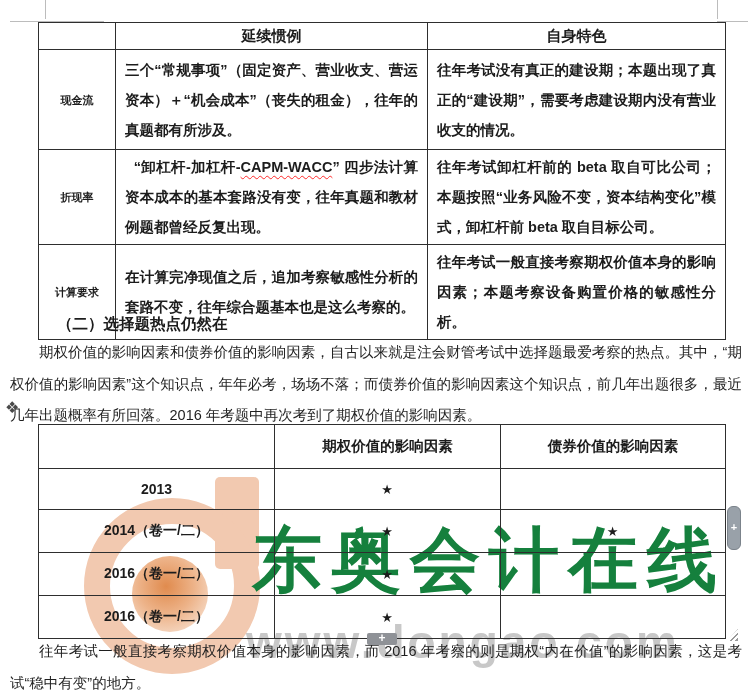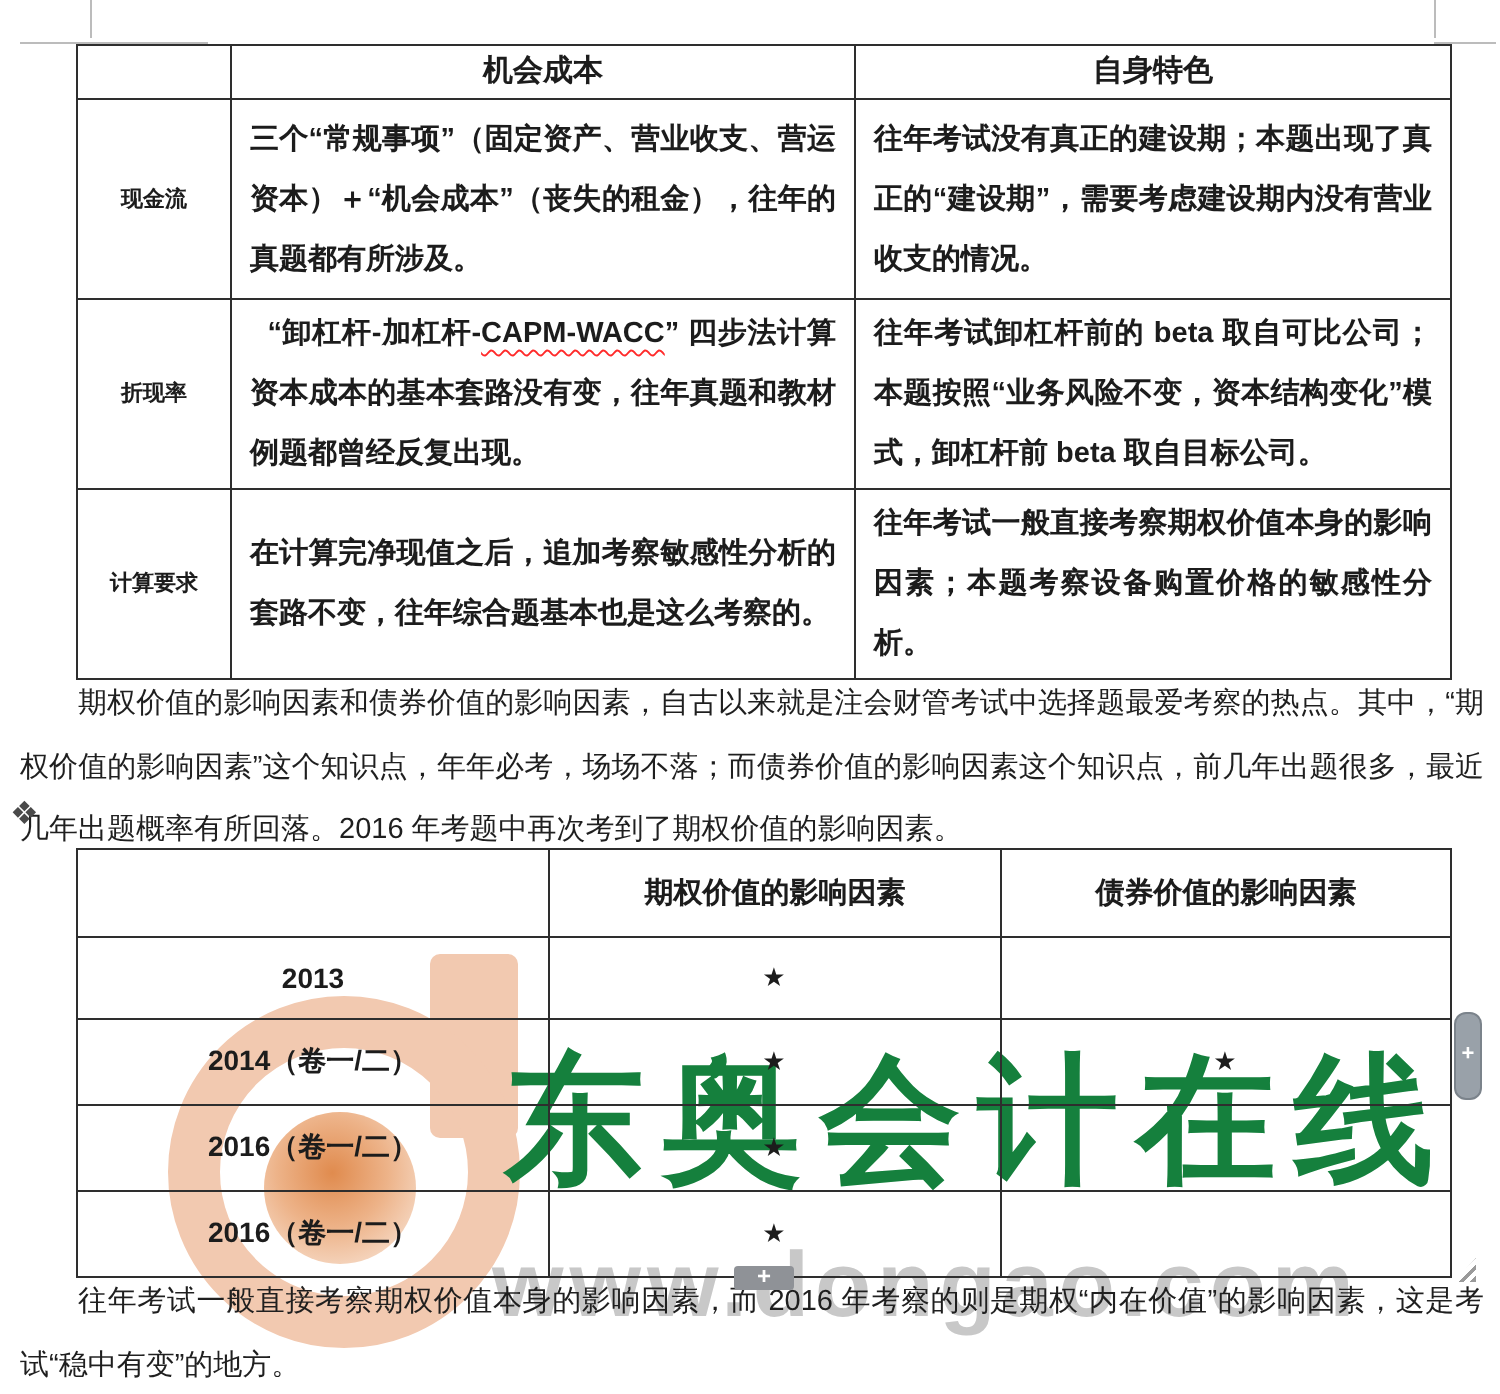--- a/index.html
+++ b/index.html
@@ -82,41 +82,42 @@
 
   <table class="content t1">
     <colgroup>
         <col style="width:77px">
         <col style="width:312px">
         <col style="width:298px">
       </colgroup>
     <tbody>
         <tr class="hdr" style="height:27px">
       <td></td>
-      <td>机会成本</td>
+      <td>延续惯例</td>
       <td>自身特色</td>
     </tr>
     <tr style="height:100px">
       <td class="rowlabel">现金流</td>
       <td>三个“常规事项”（固定资产、营业收支、营运资本）＋“机会成本”（丧失的租金），往年的真题都有所涉及。</td>
       <td>往年考试没有真正的建设期；本题出现了真正的“建设期”，需要考虑建设期内没有营业收支的情况。</td>
     </tr>
     <tr style="height:87px">
       <td class="rowlabel">折现率</td>
       <td class="indent1"><span>“卸杠杆-加杠杆-</span><span class="squiggly">CAPM-WACC</span><span>” 四步法计算资本成本的基本套路没有变，往年真题和教材例题都曾经反复出现。</span></td>
       <td>往年考试卸杠杆前的 beta 取自可比公司；本题按照“业务风险不变，资本结构变化”模式，卸杠杆前 beta 取自目标公司。</td>
     </tr>
     <tr style="height:67px">
       <td class="rowlabel">计算要求</td>
       <td>在计算完净现值之后，追加考察敏感性分析的套路不变，往年综合题基本也是这么考察的。</td>
       <td>往年考试一般直接考察期权价值本身的影响因素；本题考察设备购置价格的敏感性分析。</td>
     </tr>
   </tbody>
     </table>
 
+  <div class="content heading">（二）选择题热点仍然在</div>
   <div class="content para para1">期权价值的影响因素和债券价值的影响因素，自古以来就是注会财管考试中选择题最爱考察的热点。其中，“期权价值的影响因素”这个知识点，年年必考，场场不落；而债券价值的影响因素这个知识点，前几年出题很多，最近几年出题概率有所回落。2016 年考题中再次考到了期权价值的影响因素。</div>
 
   <div class="ctrl move-handle">❖</div>
 
   <table class="content t2">
     <colgroup>
         <col style="width:236px">
         <col style="width:226px">
         <col style="width:225px">
       </colgroup>

